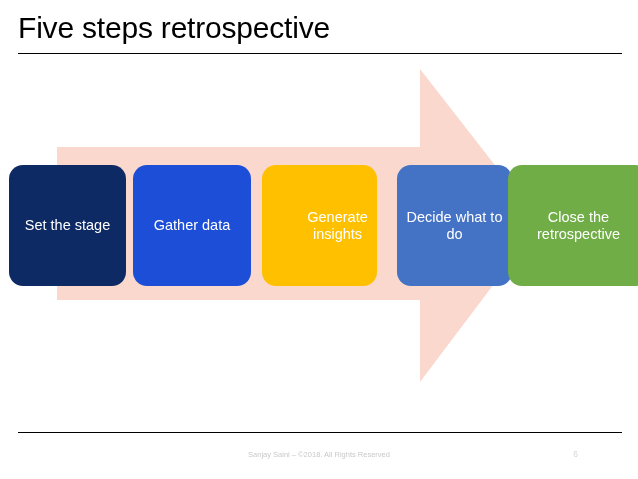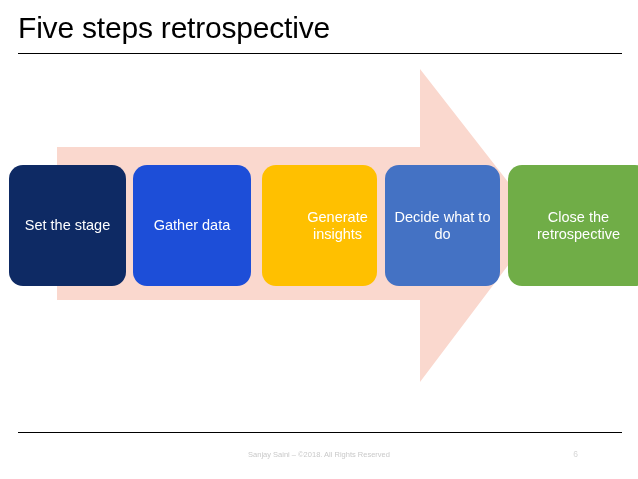--- a/index.html
+++ b/index.html
@@ -121,21 +121,21 @@
   </div>
 
   <div class="step-box" id="step-1" style="background:#1d4ed8;">
     <span class="step-label">Gather data</span>
   </div>
 
   <div class="step-box" id="step-2" style="background:#FFC000;">
     <span class="step-label">Generate insights</span>
   </div>
 
-  <div class="step-box" id="step-3" style="background:#4472C4;">
+  <div class="step-box" id="step-3" style="background:#4472C4;margin-left:12px;">
     <span class="step-label">Decide what to do</span>
   </div>
 
   <div class="step-box" id="step-4" style="background:#70AD47;">
     <span class="step-label">Close the retrospective</span>
   </div>
 
   <div id="footer-rule"></div>
   <div id="footer-text">Sanjay Saini – ©2018. All Rights Reserved</div>
   <div id="page-number">6</div>

